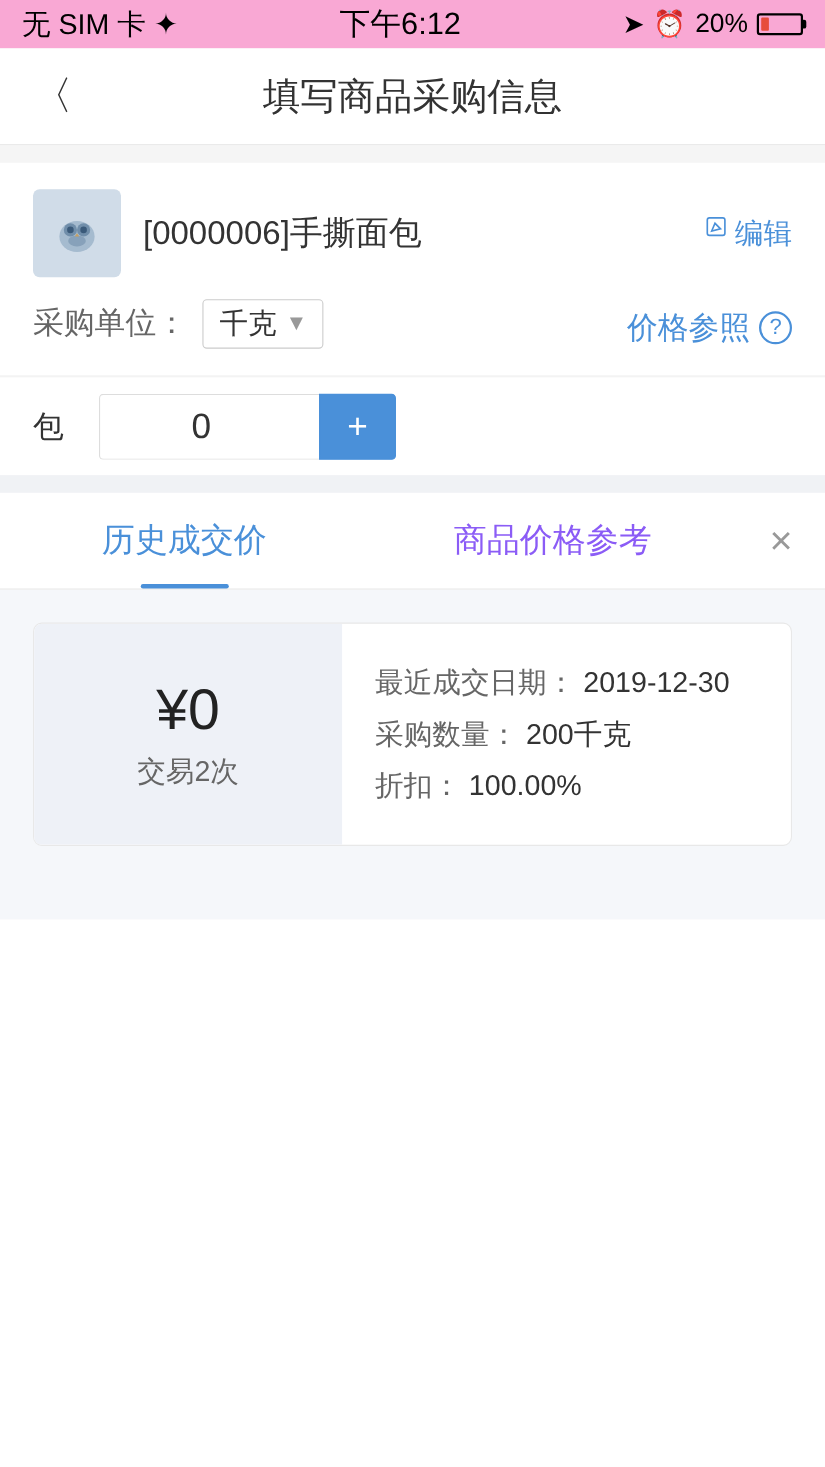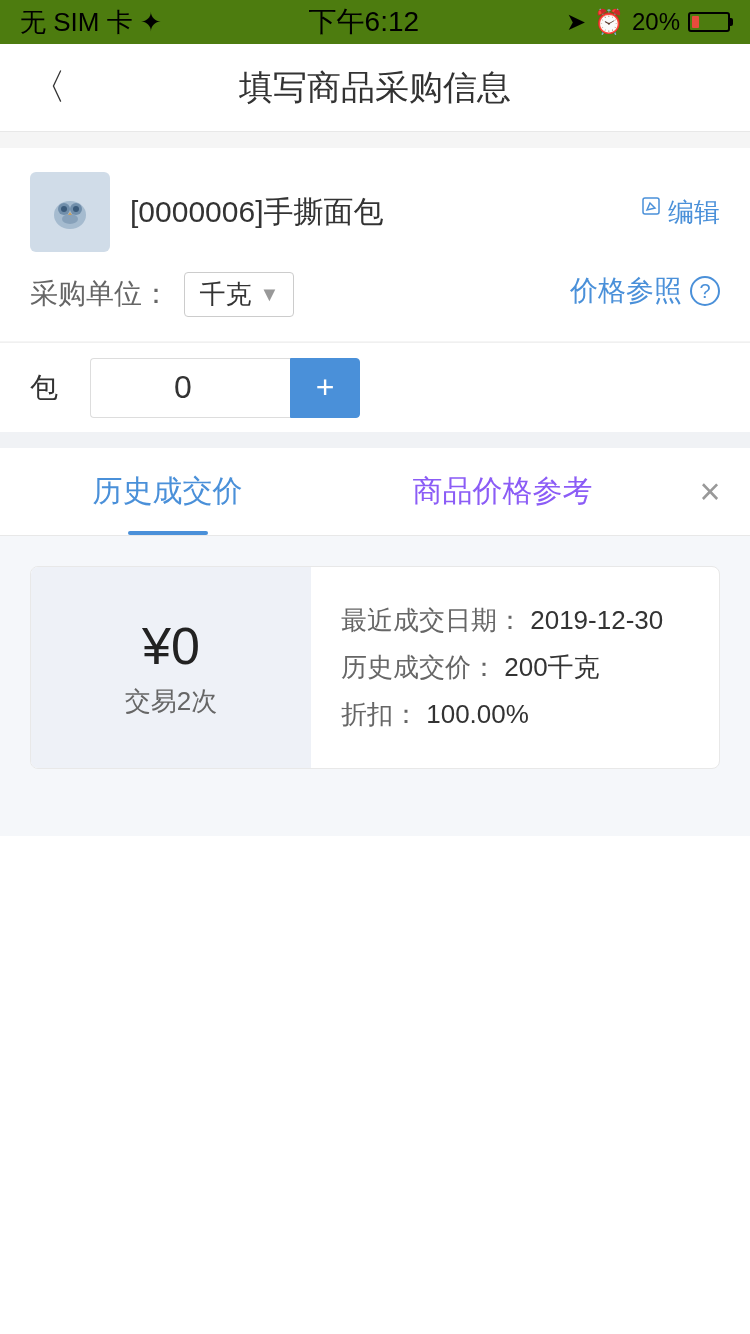--- a/index.html
+++ b/index.html
@@ -9,21 +9,21 @@
       min-height: 1334px;
       font-family: -apple-system, "PingFang SC", "Helvetica Neue", Arial, sans-serif;
       background: #f5f5f5;
       position: relative;
     }
 
     
     .status-bar {
       width: 750px;
       height: 44px;
-      background: #4d7c0f;
+      background: #f9a8d4;
       display: flex;
       align-items: center;
       justify-content: space-between;
       padding: 0 20px;
       font-size: 28px;
       color: #000;
     }
     .status-left { font-size: 26px; }
     .status-center { font-size: 28px; font-weight: 500; }
     .status-right { display: flex; align-items: center; gap: 8px; font-size: 24px; }
@@ -114,21 +114,21 @@
     .edit-btn {
       font-size: 26px;
       color: #4a90d9;
       display: flex;
       align-items: flex-start;
       gap: 6px;
       cursor: pointer;
     }
     .product-bottom {
       display: flex;
-      align-items: flex-start;
+      align-items: flex-end;
       justify-content: space-between;
     }
     .unit-label {
       font-size: 28px;
       color: #666;
     }
     .unit-select {
       display: inline-flex;
       align-items: center;
       border: 1px solid #ccc;
@@ -418,21 +418,21 @@
           <span>¥</span><span>0</span>
         </span>
         <span class="trade-count">交易2次</span>
       </div>
       <div class="trade-card-right">
         <div class="trade-info-row">
           <span class="trade-info-label">最近成交日期：</span>
           <span>2019-12-30</span>
         </div>
         <div class="trade-info-row">
-          <span class="trade-info-label">历史成交价：</span>
+          <span class="trade-info-label">采购数量：</span>
           <span>200千克</span>
         </div>
         <div class="trade-info-row">
           <span class="trade-info-label">折扣：</span>
           <span>100.00%</span>
         </div>
       </div>
     </div>
   </div>
 </div>

